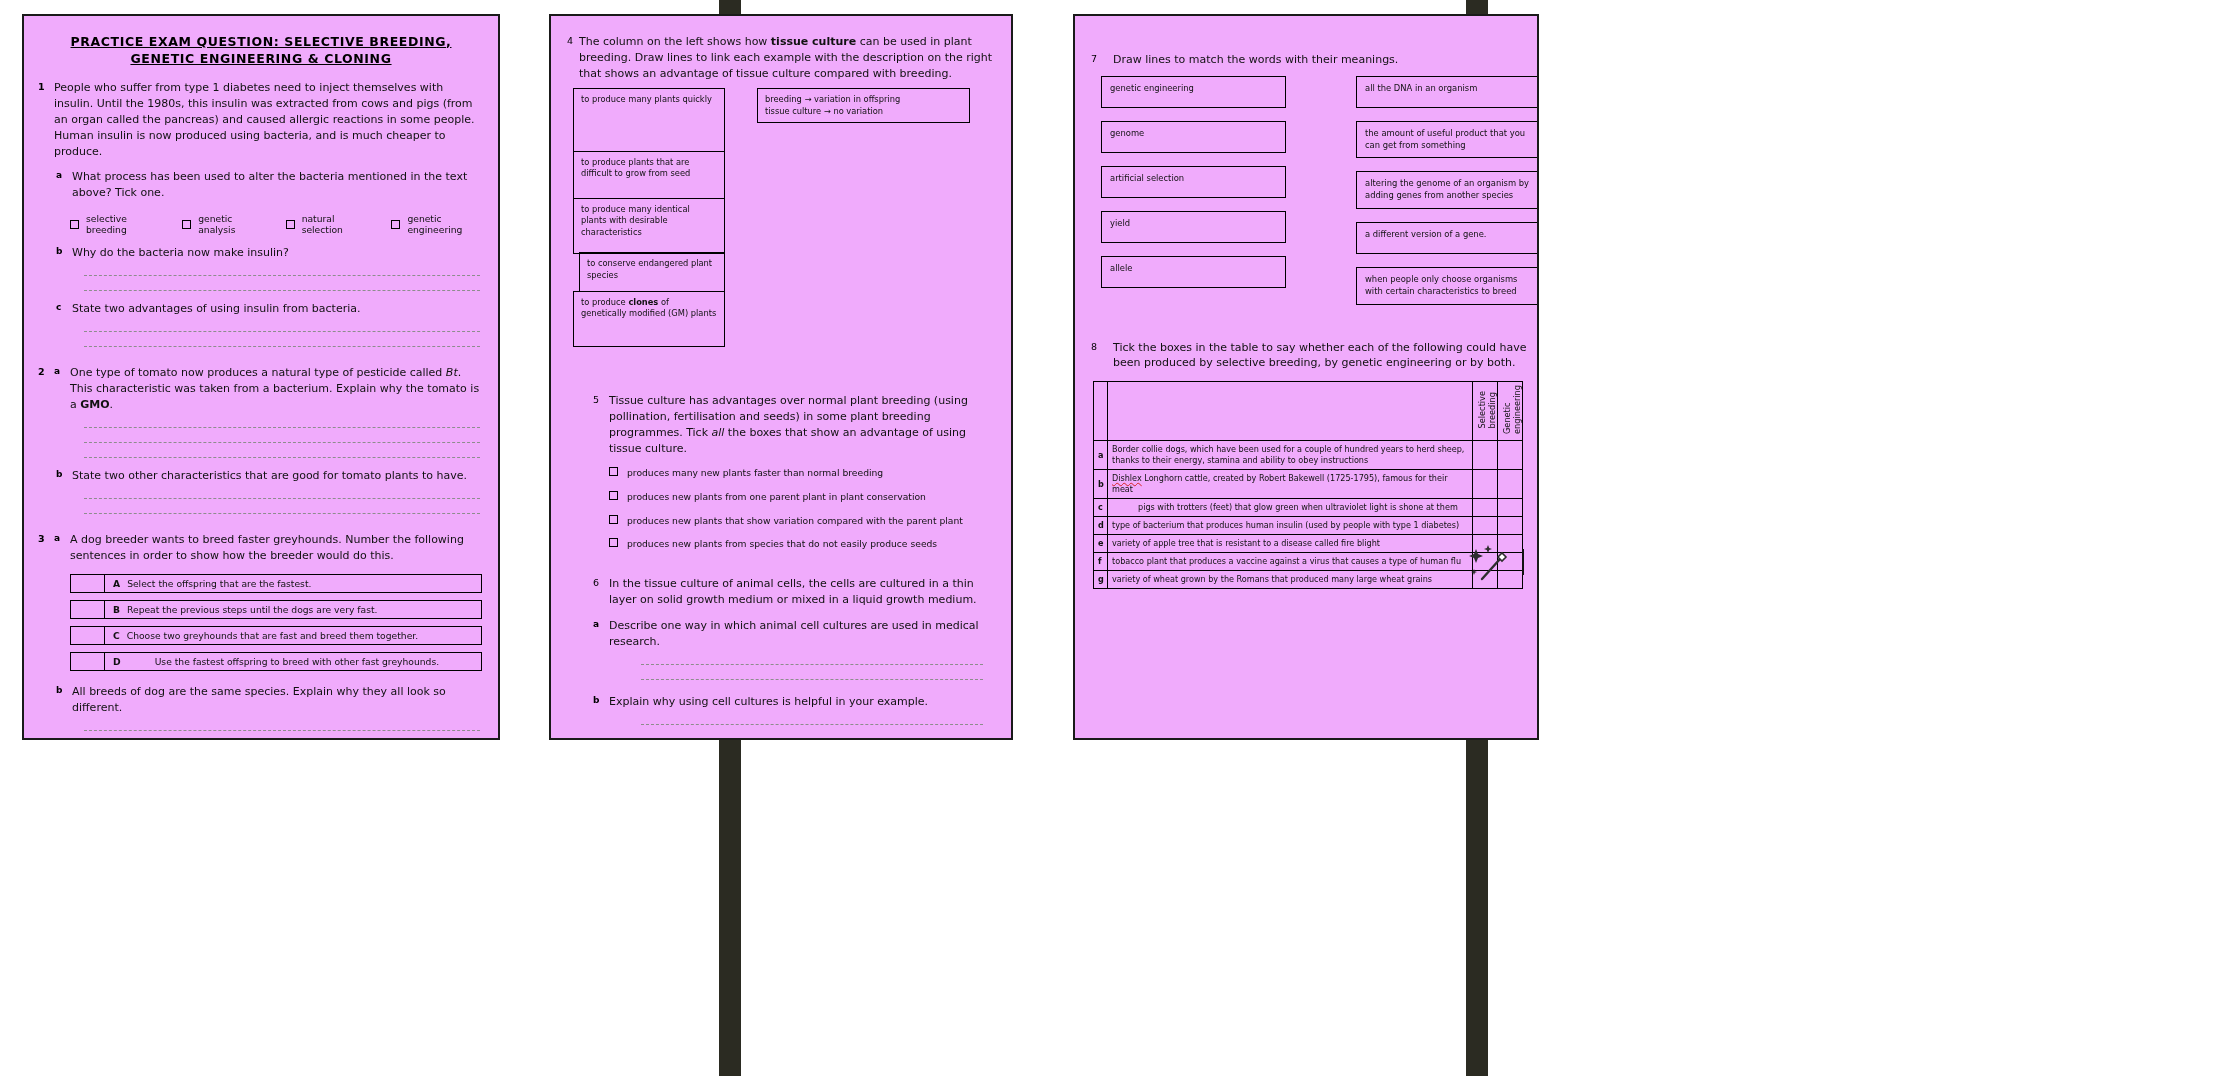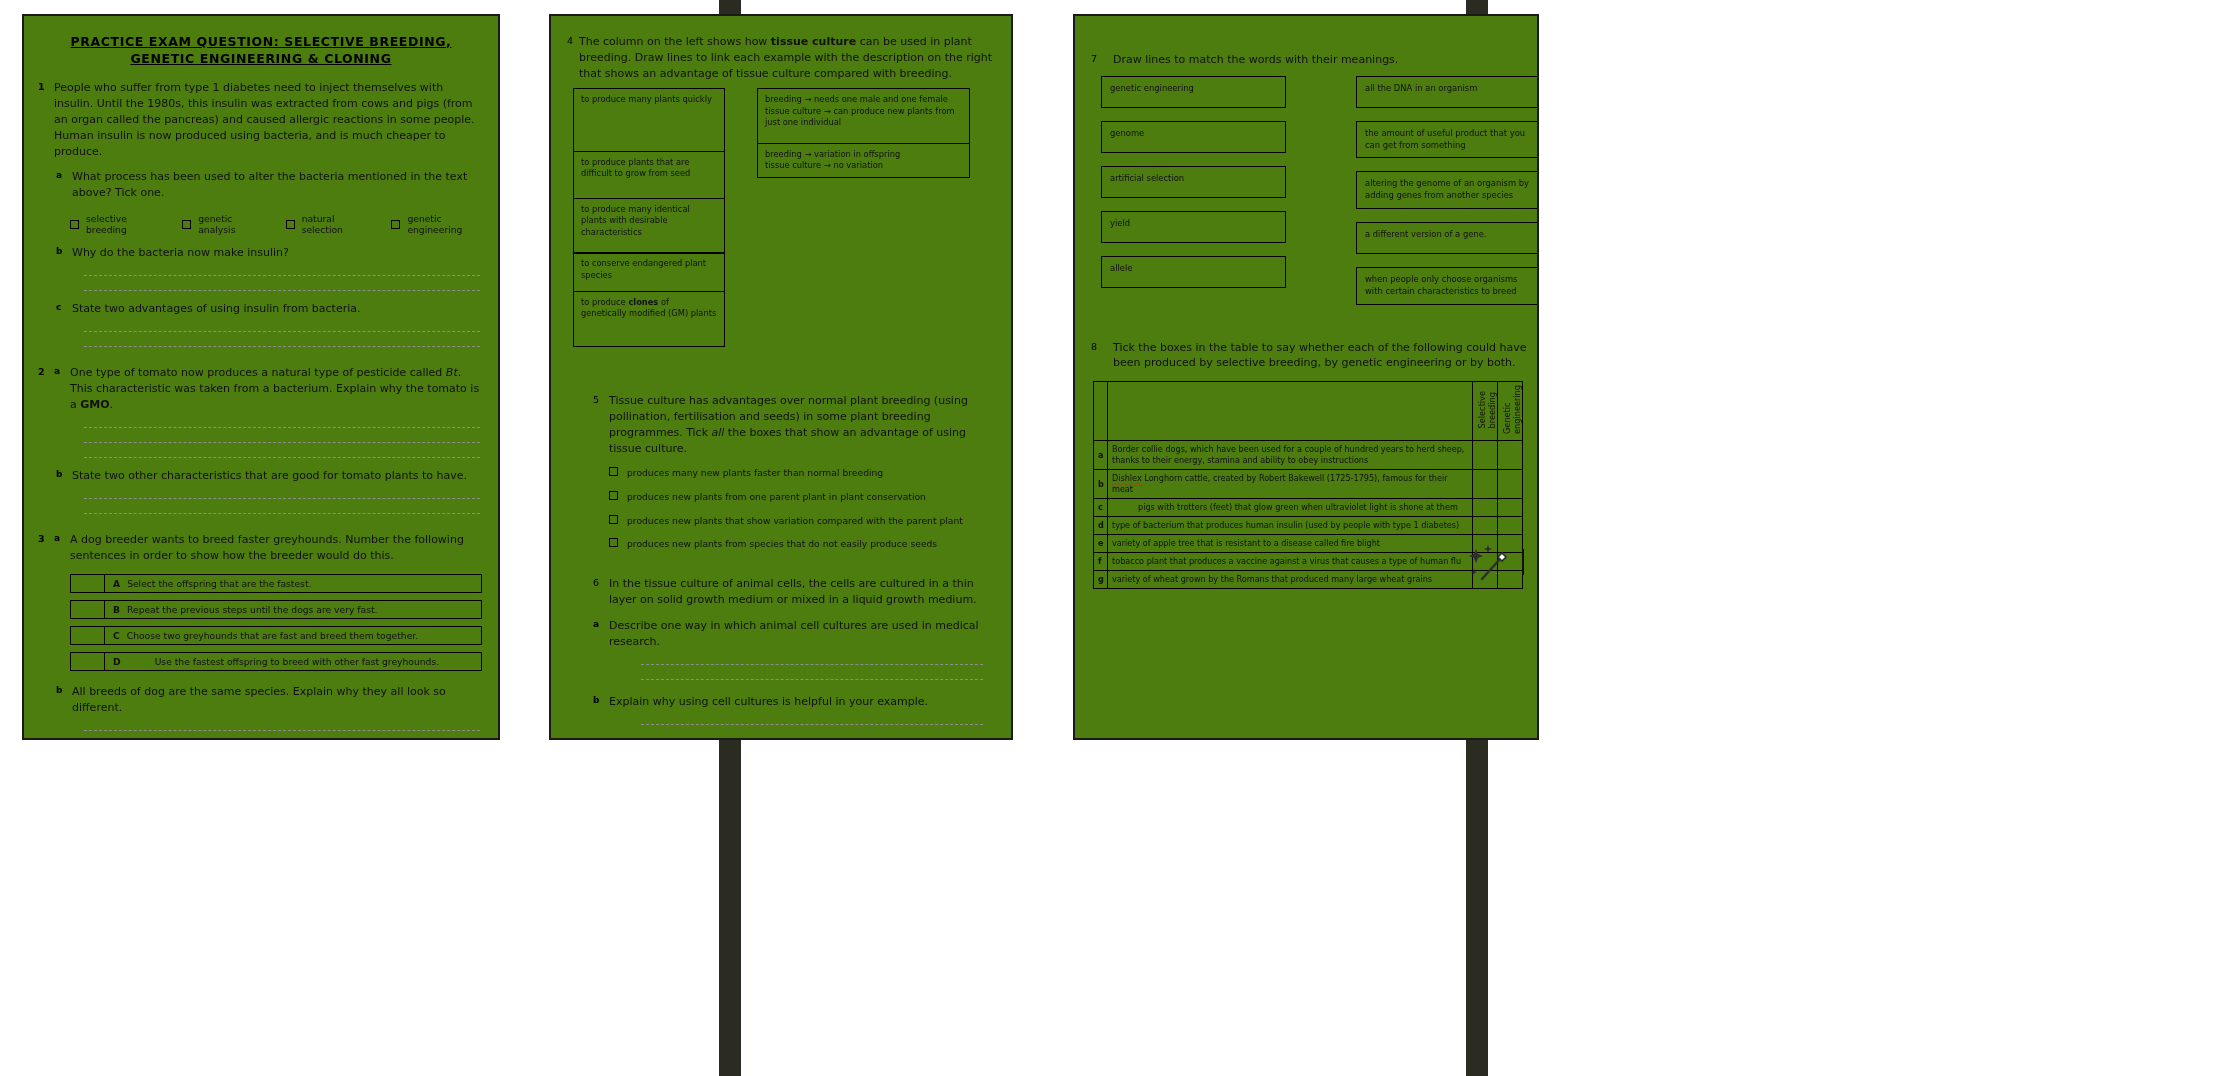--- a/index.html
+++ b/index.html
@@ -21,21 +21,21 @@
     height: 1076px;
     background: #2b2b22;
   }
   .gutter.g1 { left: 719px; }
   .gutter.g2 { left: 1466px; }
 
   
   .page {
     position: absolute;
     top: 14px;
-    background: #4d7c0f;
+    background: #f0abfc;
     border: 2px solid #1a1a1a;
     overflow: hidden;
   }
   .page-1 { left: 22px;   width: 478px; height: 726px; }
   .page-2 { left: 549px;  width: 464px; height: 726px; }
   .page-3 { left: 1073px; width: 466px; height: 726px; }
 
   
   .sheet-inner { position: relative; width: 100%; height: 100%; }
 
@@ -155,21 +155,21 @@
     padding: 5px 7px;
     font-size: 8.3px;
     line-height: 1.38;
     color: #111;
     margin-top: -1.4px;
   }
   .mbox b { font-weight: bold; }
   .mbox.h64 { min-height: 64px; }
   .mbox.h48 { min-height: 48px; }
   .mbox.h56 { min-height: 56px; }
-  .mbox.h40 { min-height: 40px; }
+  .mbox.h40 { min-height: 40px; margin-left: 6px; }
   .mbox.h30 { min-height: 30px; }
 
   
   .wm-wrap {
     display: flex;
     margin: 8px 14px 0 26px;
     gap: 0;
   }
   .wm-left  { width: 185px; flex: 0 0 185px; }
   .wm-gap   { width: 70px;  flex: 0 0 70px; }
@@ -382,24 +382,20 @@
       <div class="mbox h64">to produce many plants quickly</div>
       <div class="mbox h48">to produce plants that are difficult to grow from seed</div>
       <div class="mbox h56">to produce many identical plants with desirable characteristics</div>
       <div class="mbox h40">to conserve endangered plant species</div>
       <div class="mbox h56"><span>to produce </span><b>clones</b><span> of genetically modified (GM) plants</span></div>
     </div>
 
     <div class="match-gap"></div>
 
     <div class="match-col-right">
-      <div class="mbox h56">
-            <div>breeding → needs one male and one female</div>
-            <div>tissue culture → can produce new plants from just one individual</div>
-          </div>
       <div class="mbox h30">
             <div>breeding → variation in offspring</div>
             <div>tissue culture → no variation</div>
           </div>
     </div>
   </div>
 
   <div style="height:46px;"></div>
 
   <div class="qrow" style="margin-left:42px; margin-right:14px;">

